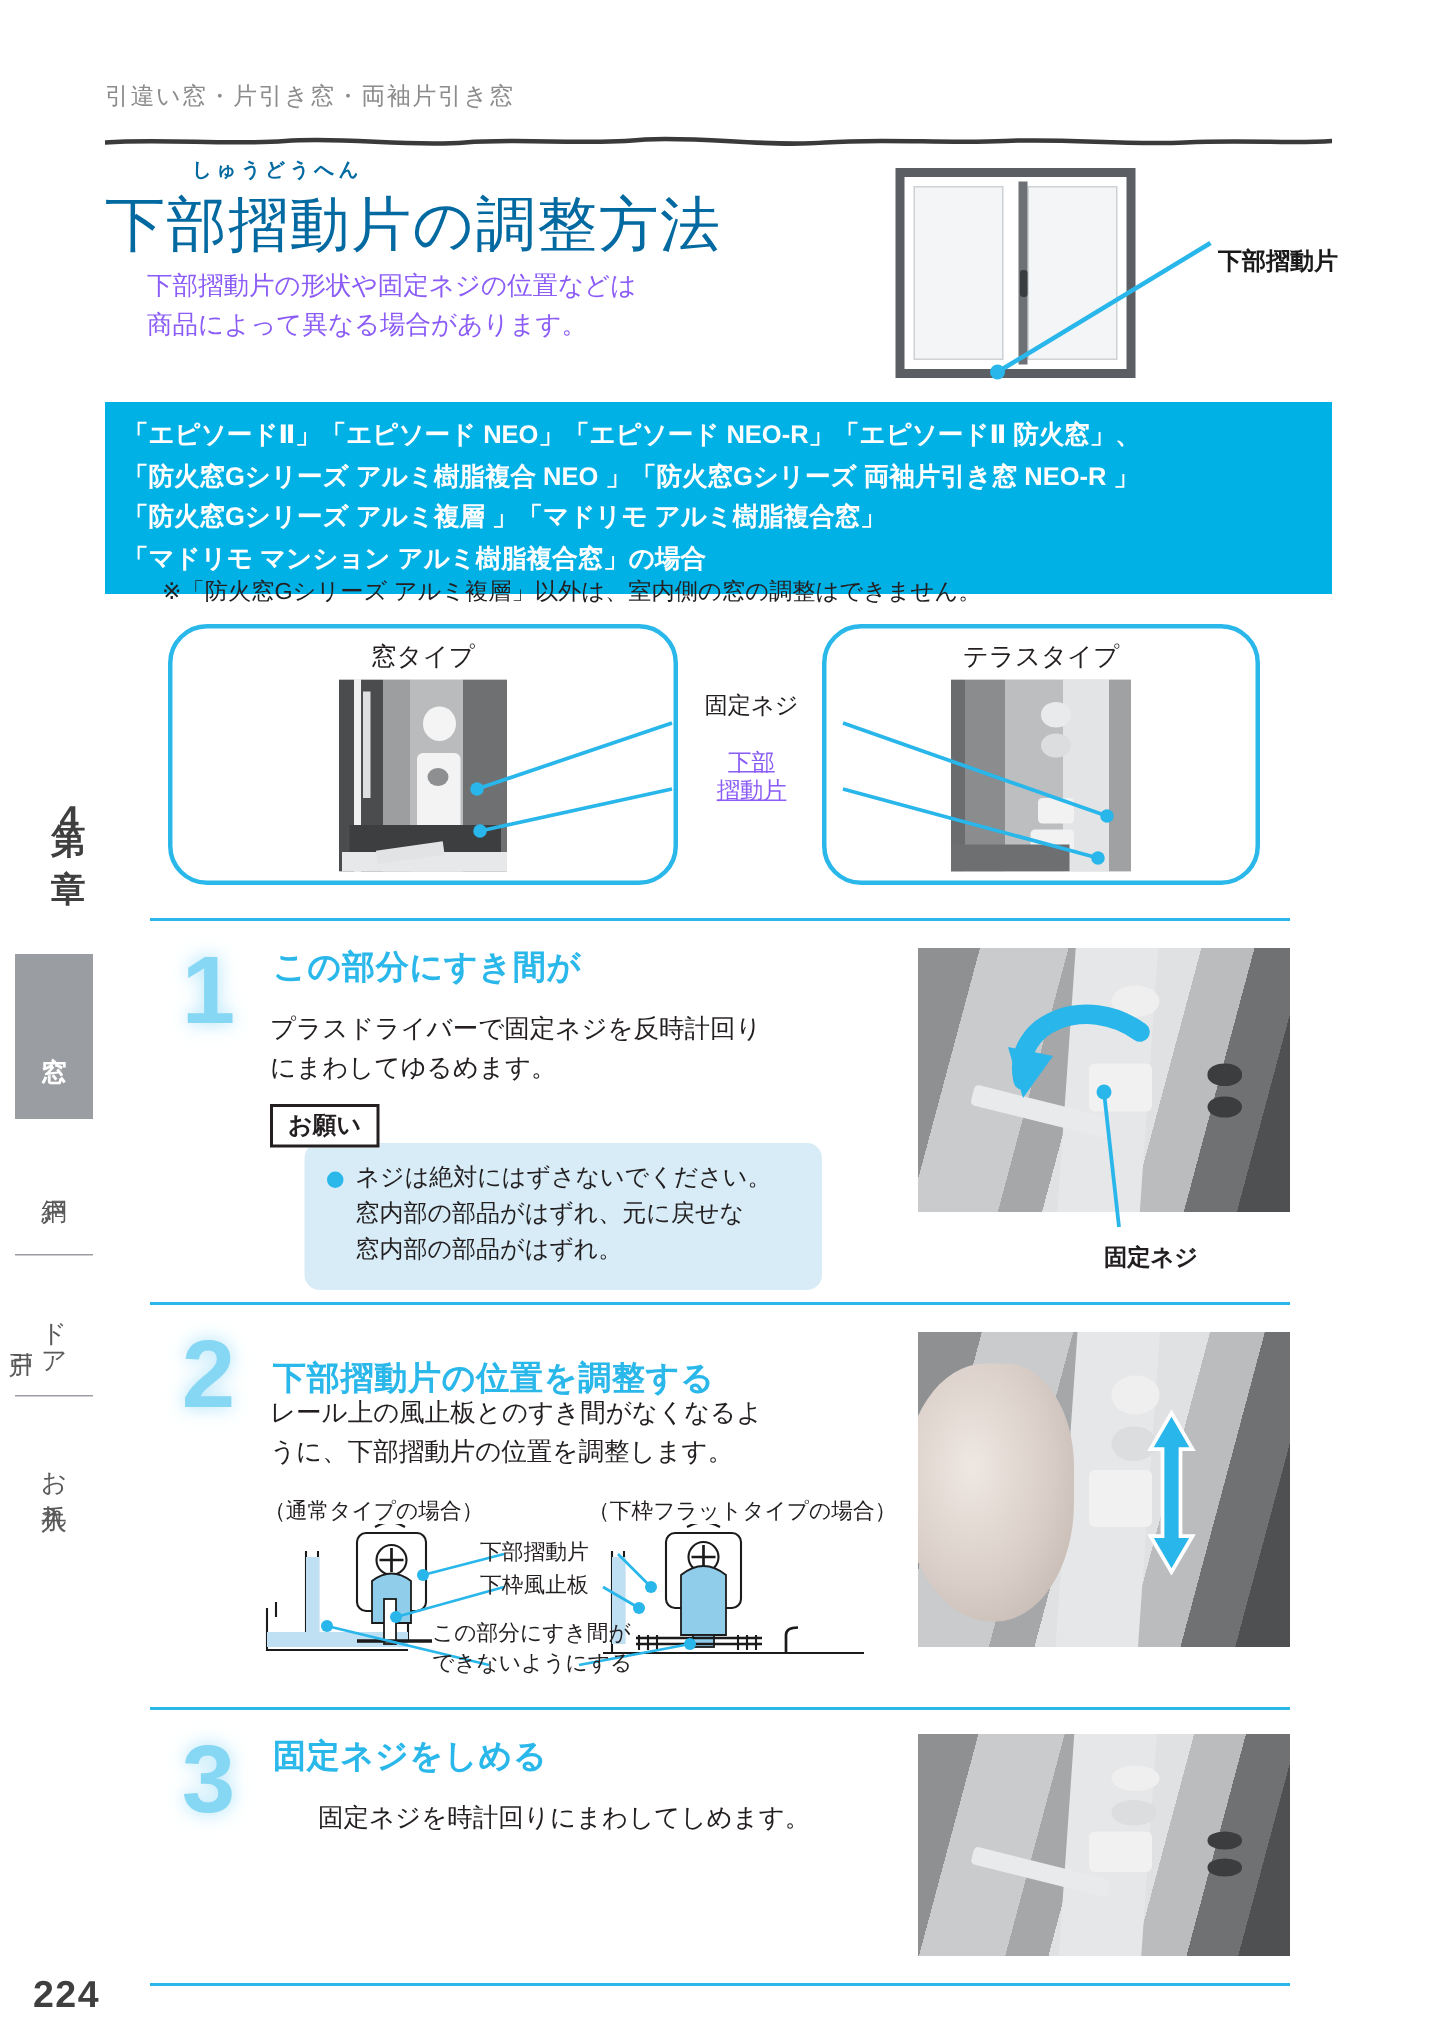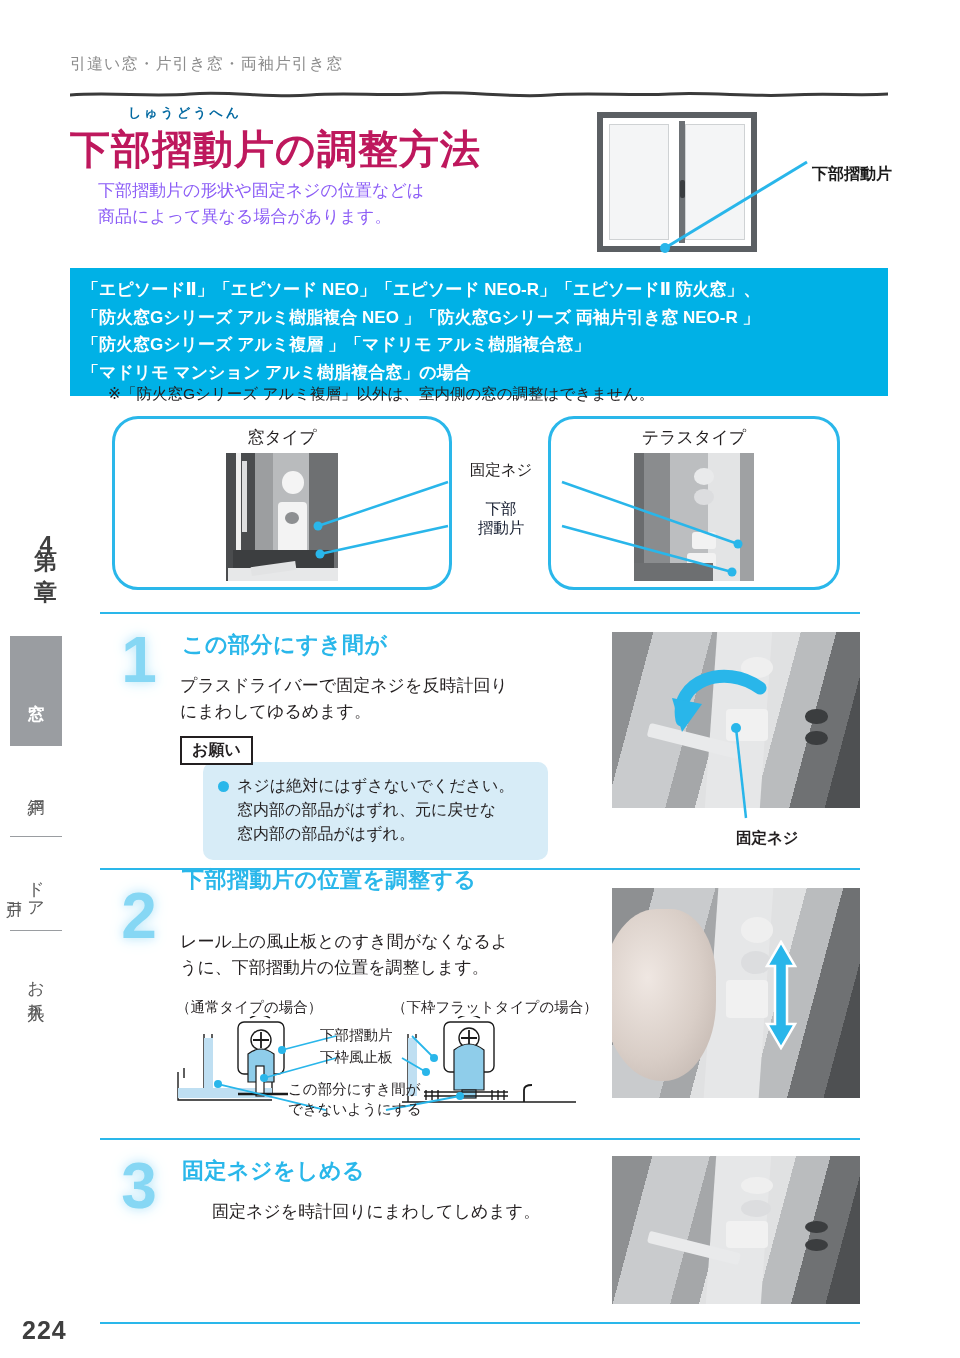--- a/index.html
+++ b/index.html
@@ -39,21 +39,21 @@
     position:absolute;left:70px;top:54px;
     font-size:16px;color:#8c8c8c;letter-spacing:1px;
   }
   .rough-rule{
     position:absolute;left:70px;top:90px;width:818px;height:9px;
     overflow:hidden;
   }
   .rough-rule svg{display:block;}
   .title{
     position:absolute;left:70px;top:122px;
-    font-size:40px;font-weight:bold;letter-spacing:1px;color:#be185d;
+    font-size:40px;font-weight:normal;letter-spacing:1px;color:#0369a1;
   }
   .ruby{
     position:absolute;left:128px;top:104px;
     font-size:13px;font-weight:bold;letter-spacing:3px;color:#0369a1;
   }
   .lead{
     position:absolute;left:98px;top:178px;
     font-size:17px;line-height:1.55;color:#8b5cf6;
   }
 
@@ -120,21 +120,21 @@
     background:linear-gradient(90deg,#6a6c6e 0 8%,#8a8c8e 8% 30%,#bcbec0 30% 62%,#e3e4e5 62% 88%,#9fa1a3 88% 100%);
   }
   .photoB .k1{position:absolute;left:50%;top:12%;width:17%;height:13%;background:#e9eaeb;border-radius:50%;}
   .photoB .k2{position:absolute;left:50%;top:28%;width:17%;height:13%;background:#dcdddf;border-radius:50%;}
   .photoB .c1{position:absolute;left:48%;top:62%;width:20%;height:13%;background:#f2f2f2;border-radius:3px;}
   .photoB .c2{position:absolute;left:44%;top:78%;width:24%;height:13%;background:#f2f2f2;border-radius:3px;}
   .photoB .floor{position:absolute;left:0;right:34%;bottom:0;height:14%;background:#6d6f71;}
 
   .calloutlabels{position:absolute;left:455px;top:460px;width:92px;text-align:center;}
   .cl1{font-size:15.5px;color:#231f20;}
-  .cl2{font-size:15.5px;color:#0f172a;margin-top:18px;line-height:1.25;}
+  .cl2{font-size:15.5px;color:#8b5cf6;margin-top:18px;line-height:1.25;text-decoration:underline;}
 
   
   .sep{position:absolute;left:100px;width:760px;height:2px;background:#2ab7ea;}
   .sep1{top:612px;}
   .sep2{top:868px;}
   .sep3{top:1138px;}
   .sep4{top:1322px;}
 
   .stepnum{
     position:absolute;width:70px;text-align:center;
@@ -353,21 +353,21 @@
   </div>
   <svg style="position:absolute;left:700px;top:720px;" width="80" height="110">
     <line x1="36" y1="8" x2="46" y2="98" stroke="#29b6ea" stroke-width="2.5"></line>
     <circle cx="36" cy="8" r="5" fill="#29b6ea"></circle>
   </svg>
   <div class="plabel" style="left:736px;top:828px;">固定ネジ</div>
 
   <div class="sep sep2"></div>
 
   <div class="stepnum" style="left:104px;top:884px;">2</div>
-  <div class="sh" style="left:182px;top:865px;">下部摺動片の位置を調整する</div>
+  <div class="sh" style="left:182px;top:904px;">下部摺動片の位置を調整する</div>
   <div class="sb" style="left:180px;top:929px;">
     <div>レール上の風止板とのすき間がなくなるよ</div>
     <div>うに、下部摺動片の位置を調整します。</div>
   </div>
 
   <div class="dcap" style="left:176px;top:998px;">（通常タイプの場合）</div>
   <div class="dcap" style="left:392px;top:998px;">（下枠フラットタイプの場合）</div>
 
   <svg style="position:absolute;left:176px;top:1016px;" width="404" height="118">
 

